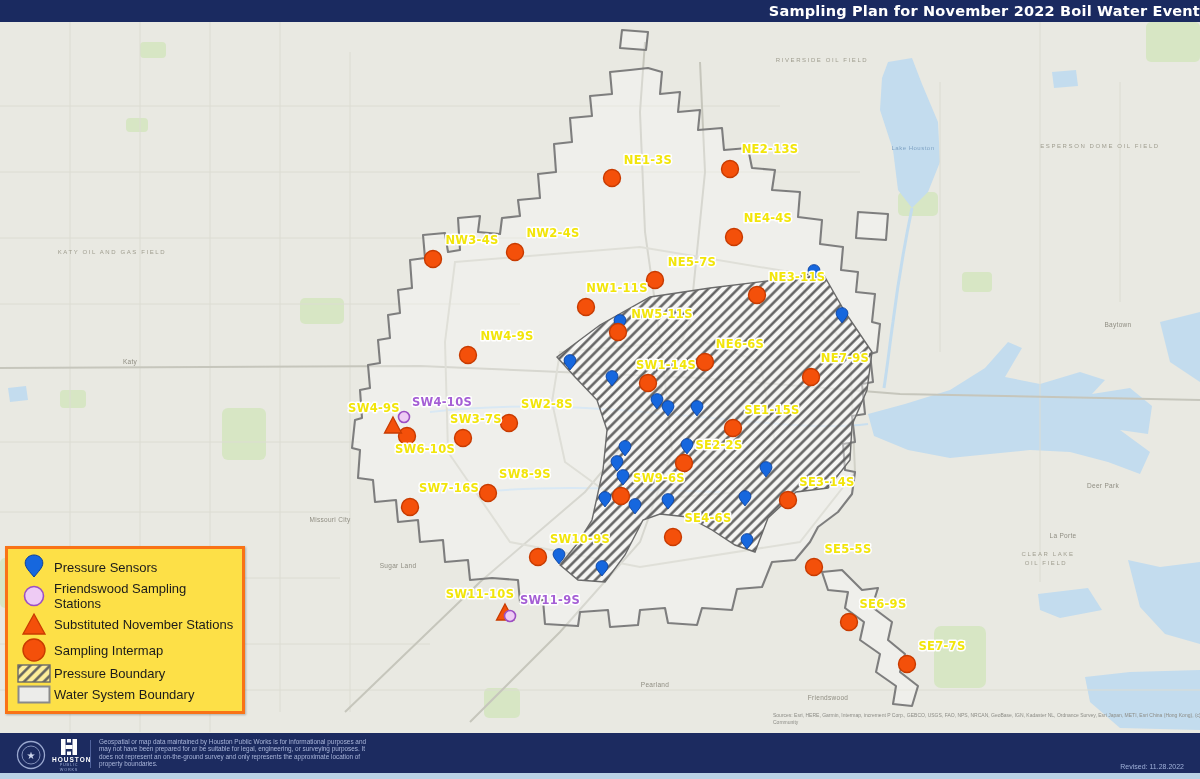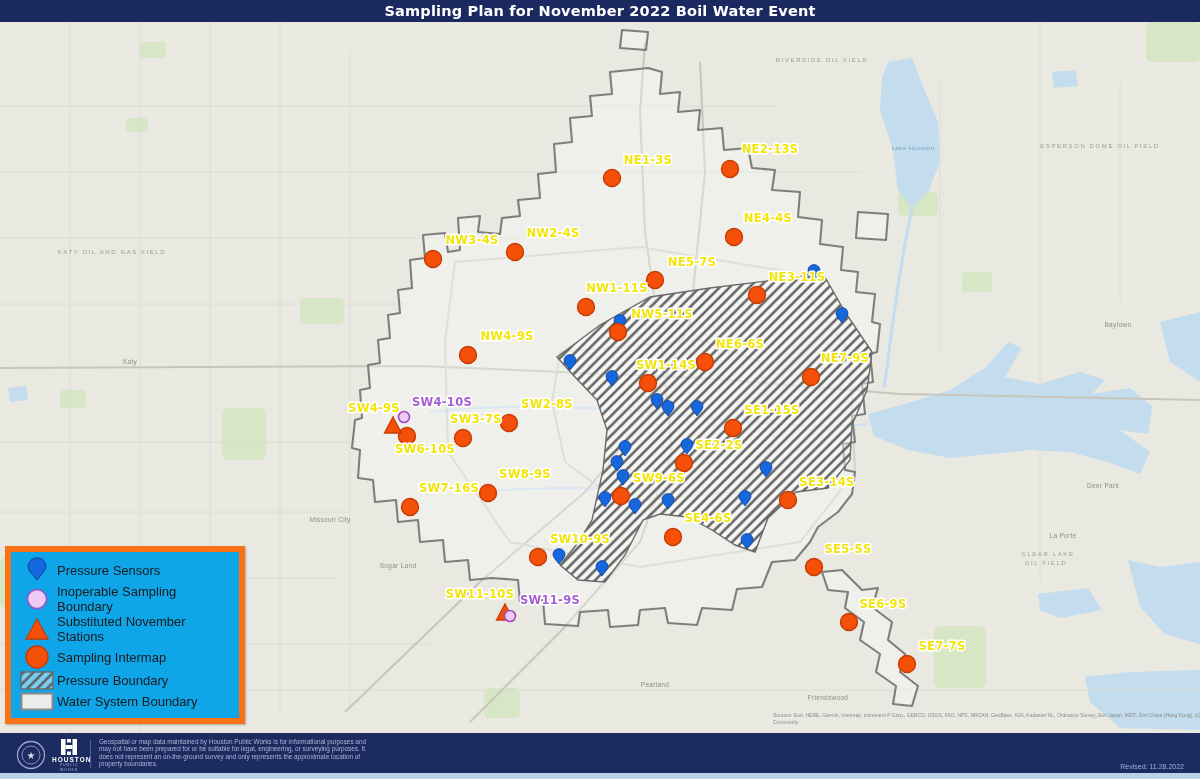--- a/index.html
+++ b/index.html
@@ -1,21 +1,21 @@
 <!DOCTYPE html>
 <html><head>
 <meta charset="utf-8">
 <style>
   html,body{margin:0;padding:0;}
   .page{position:relative;width:1200px;height:779px;overflow:hidden;background:#e9e9e2;font-family:"Liberation Sans",sans-serif;}
-  .titlebar{position:absolute;left:0;top:0;width:1200px;height:22px;background:#1a2a60;display:flex;align-items:center;justify-content:center;}
+  .titlebar{position:absolute;left:0;top:0;width:1200px;height:22px;background:#1a2a60;display:flex;align-items:center;justify-content:flex-end;}
   .titlebar span{color:#ffffff;font-family:"DejaVu Sans",sans-serif;font-weight:bold;font-size:14.5px;letter-spacing:.2px;}
   .mapsvg{position:absolute;left:0;top:22px;}
   
-  .legend{position:absolute;left:5px;top:546px;width:240px;background:#0ea5e9;border:6px solid #f97316;box-shadow:1px 1px 2px rgba(0,0,0,.25);padding:4px 6px 6px 6px;box-sizing:border-box;}
+  .legend{position:absolute;left:5px;top:546px;width:240px;background:#fde047;border:3px solid #f97316;box-shadow:1px 1px 2px rgba(0,0,0,.25);padding:4px 6px 6px 6px;box-sizing:border-box;}
   .legend-row{display:flex;align-items:center;min-height:26px;}
   .legend-row.small{min-height:21px;}
   .legend-icon{width:40px;display:flex;align-items:center;justify-content:center;flex:0 0 40px;}
   .legend-label{color:#1b1b1b;font-size:13px;}
   
   .footer{position:absolute;left:0;top:733px;width:1200px;height:40px;background:#1c2b60;}
   .footer-strip{position:absolute;left:0;top:773px;width:1200px;height:6px;background:#b9d2e6;}
   .seal{position:absolute;left:16px;top:740px;}
   .pwlogo{position:absolute;left:52px;top:738px;width:34px;text-align:center;}
   .pwlogo .agency{color:#fff;font-size:6.5px;font-weight:bold;letter-spacing:1px;line-height:7px;}
@@ -225,21 +225,21 @@
           </svg>
         </span>
         <span class="legend-label">Pressure Sensors</span>
       </div>
       <div class="legend-row">
         <span class="legend-icon">
           <svg width="24" height="24" viewBox="0 0 24 24">
             <circle cx="12" cy="12" r="9.5" fill="#eecbf4" stroke="#9c4fc4" stroke-width="1.6"></circle>
           </svg>
         </span>
-        <span class="legend-label">Inoperable Sampling Boundary</span>
+        <span class="legend-label">Friendswood Sampling Stations</span>
       </div>
       <div class="legend-row">
         <span class="legend-icon">
           <svg width="26" height="24" viewBox="0 0 26 24">
             <polygon points="13,2 24,22 2,22" fill="#f4500a" stroke="#c83b00" stroke-width="1.3"></polygon>
           </svg>
         </span>
         <span class="legend-label">Substituted November Stations</span>
       </div>
       <div class="legend-row">

